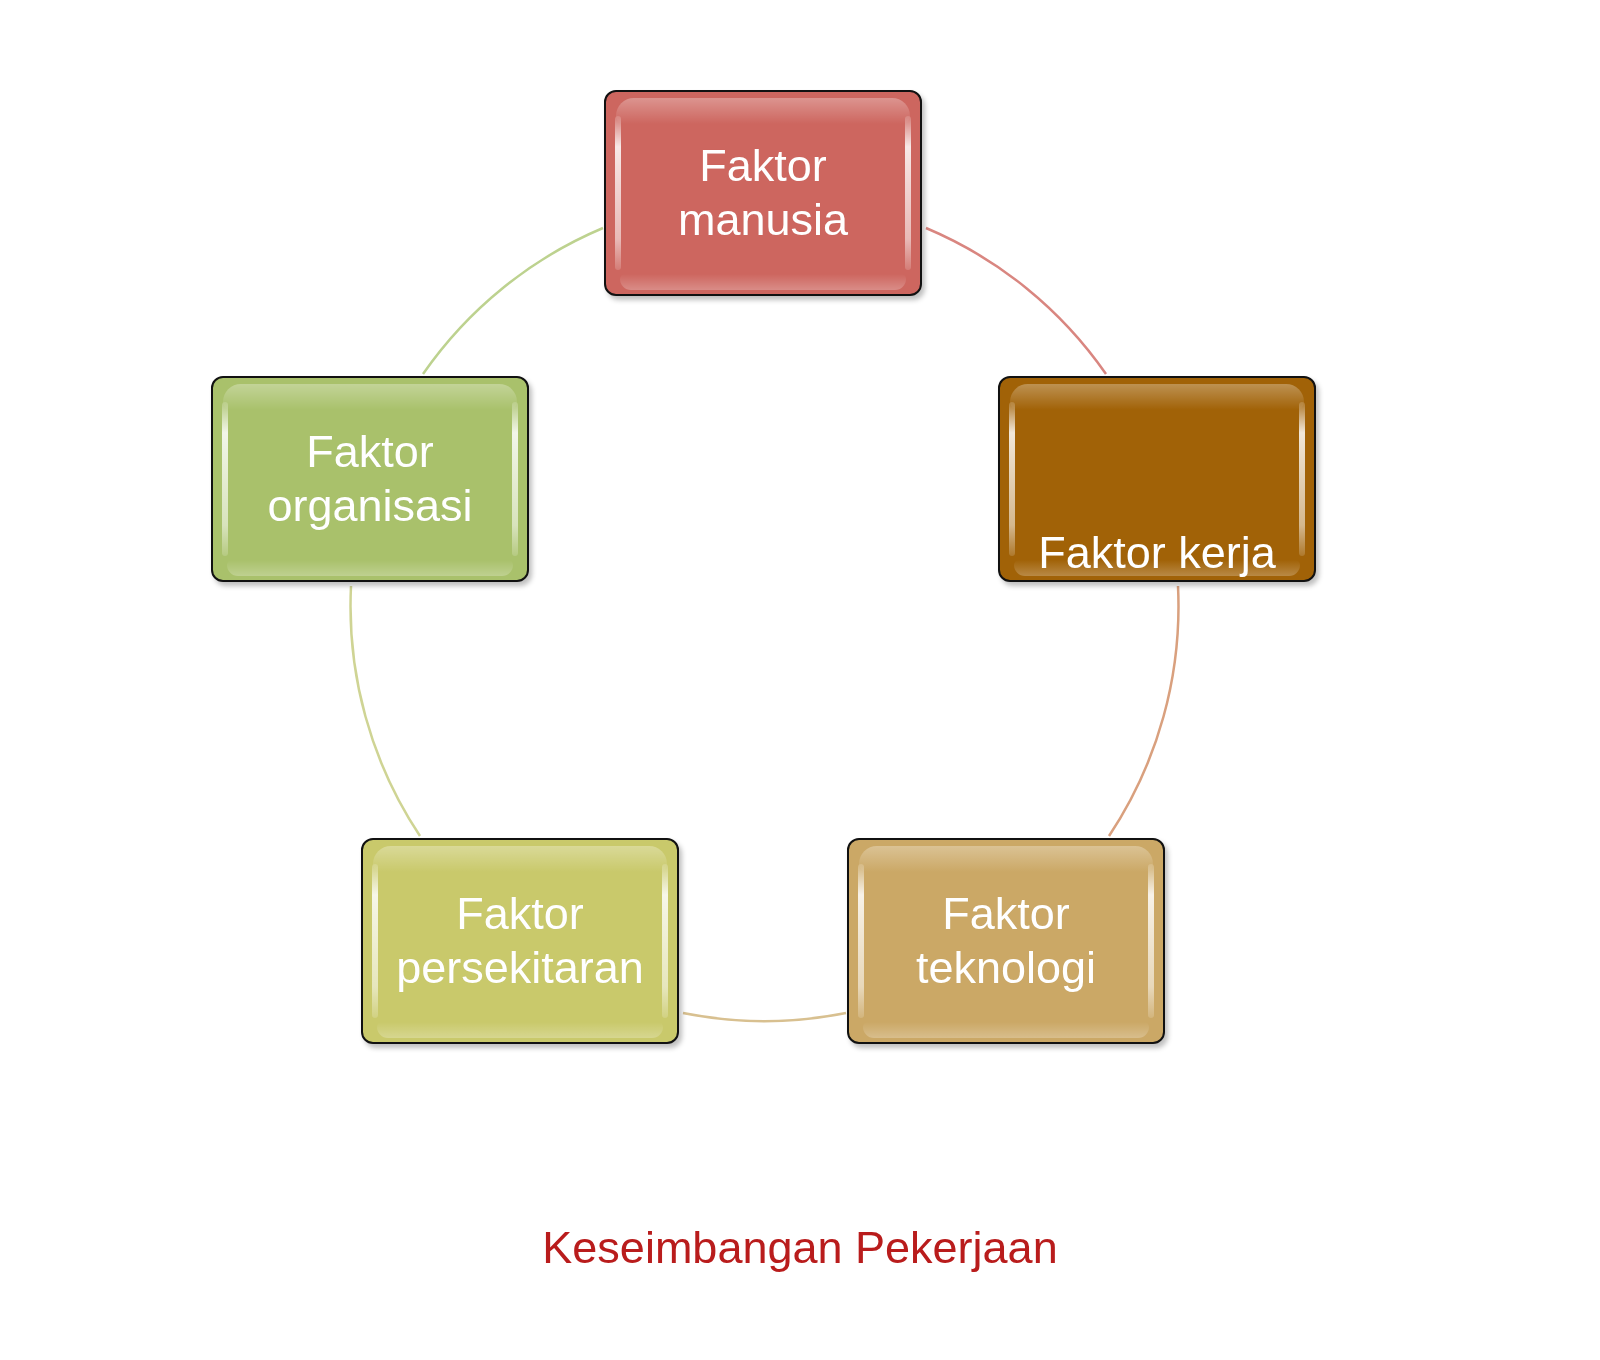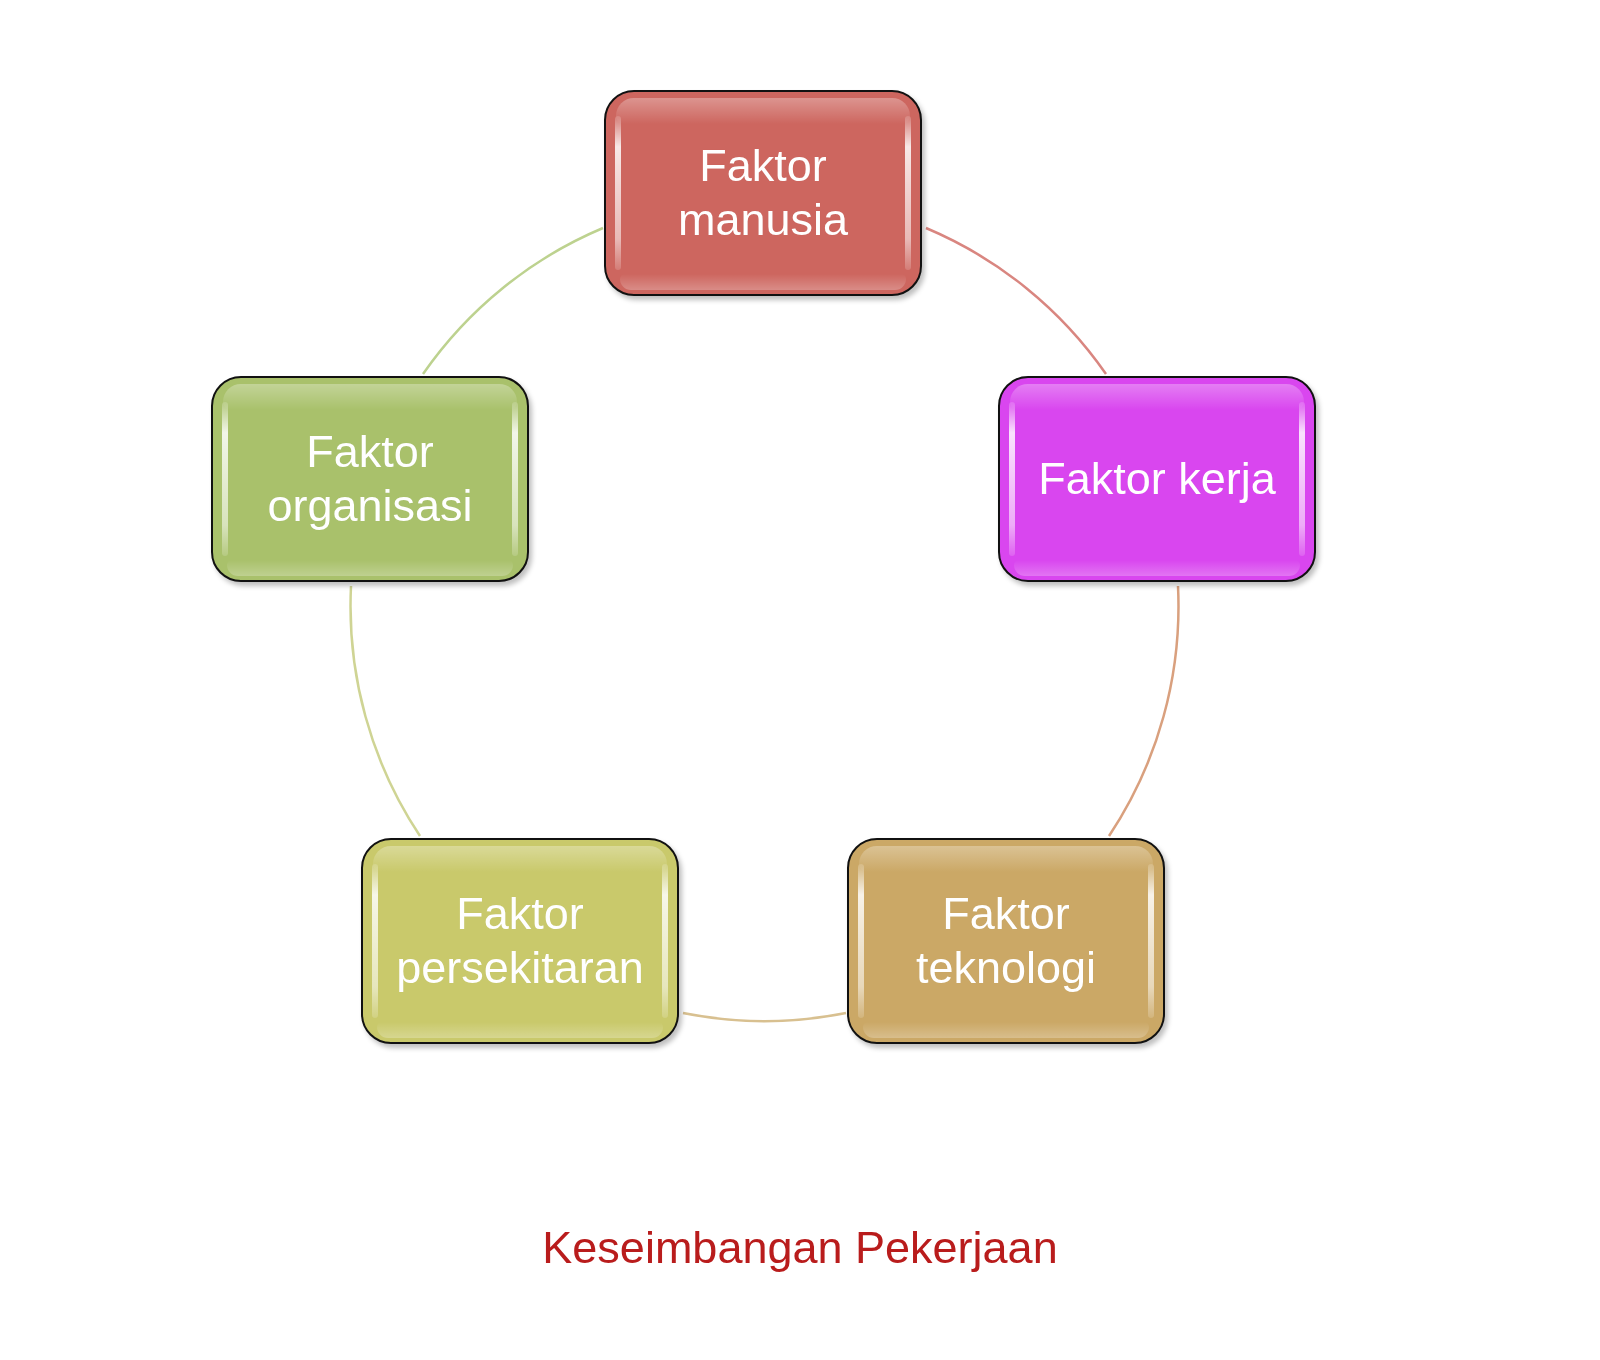--- a/index.html
+++ b/index.html
@@ -26,21 +26,21 @@
       left: 0;
       top: 0;
       width: 1600px;
       height: 1360px;
     }
     .node {
       position: absolute;
       width: 318px;
       height: 206px;
       border: 2.5px solid #111;
-      border-radius: 30px;
+      border-radius: 12px;
       box-sizing: border-box;
       display: flex;
       align-items: center;
       justify-content: center;
       text-align: center;
       color: #ffffff;
       font-size: 45px;
       line-height: 54px;
       box-shadow: 3px 4px 5px rgba(0,0,0,0.25);
       overflow: hidden;
@@ -106,21 +106,21 @@
     <path d="M 423 374 A 415 415 0 0 1 603 228" fill="none" stroke="#bdd28f" stroke-width="2.5"></path>
   </svg>
 
   <div class="node" style="left:604px; top:90px; background:#cd665f;">
     <span class="gloss-left"></span>
     <span class="gloss-right"></span>
     <span class="node-label">Faktor
 manusia</span>
   </div>
 
-  <div class="node" style="left:998px; top:376px; background:#d946ef;">
+  <div class="node" style="left:998px; top:376px; background:#a16207;align-items:flex-end;">
     <span class="gloss-left"></span>
     <span class="gloss-right"></span>
     <span class="node-label">Faktor kerja</span>
   </div>
 
   <div class="node" style="left:847px; top:838px; background:#cba866;">
     <span class="gloss-left"></span>
     <span class="gloss-right"></span>
     <span class="node-label">Faktor
 teknologi</span>

